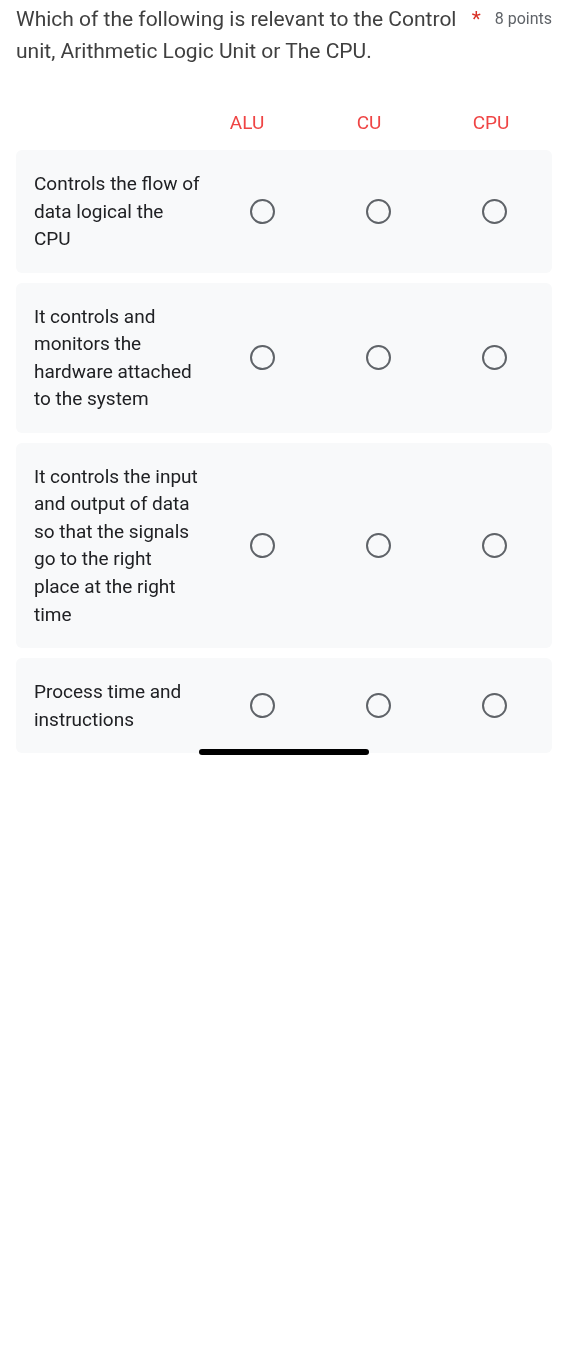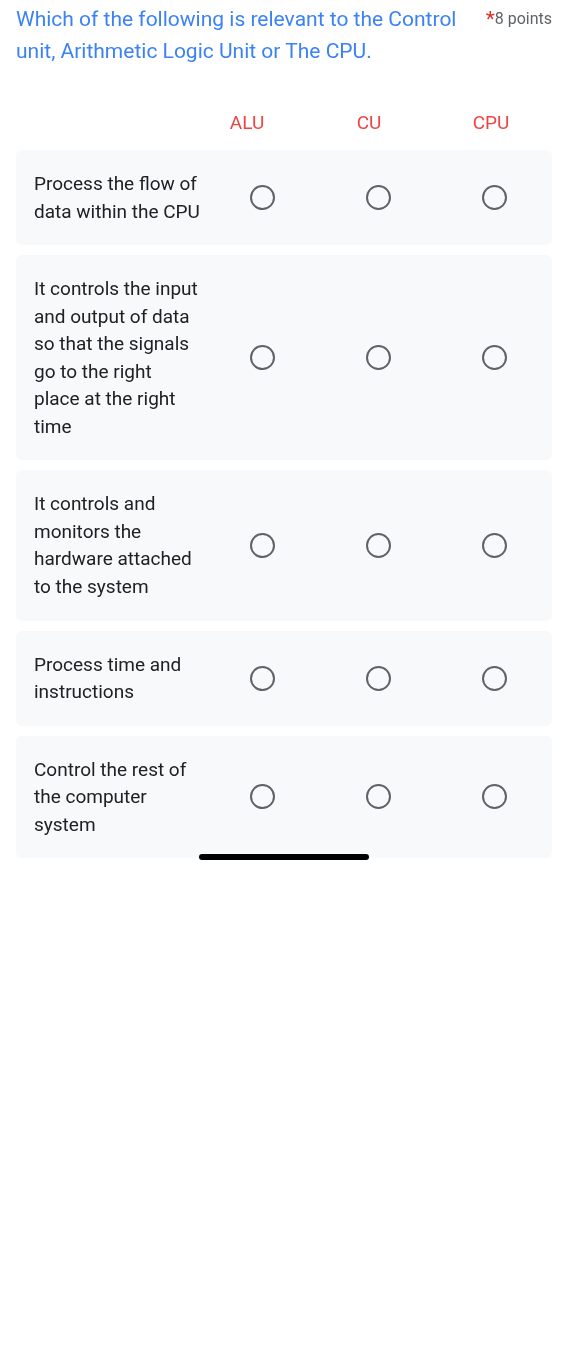--- a/index.html
+++ b/index.html
@@ -14,34 +14,34 @@
     padding: 0 16px;
   }
   .question-header {
     display: flex;
     align-items: flex-start;
     margin-bottom: 32px;
     padding-top: 4px;
   }
   .question-text {
     font-size: 21px;
-    color: #3b82f6;
+    color: #404040;
     line-height: 1.5;
     flex: 1;
   }
   .required-asterisk {
     color: #d93025;
     font-size: 21px;
     margin-left: 6px;
     line-height: 1.5;
   }
   .points {
     font-size: 16px;
     color: #5f6368;
-    margin-left: 0;
+    margin-left: 14px;
     white-space: nowrap;
     line-height: 1.9;
   }
   .grid-header {
     display: grid;
     grid-template-columns: 170px 1fr 1fr 1fr;
     padding: 12px 0 16px 0;
     font-size: 19px;
     color: #ef4444;
   }
@@ -103,21 +103,34 @@
   </div>
 
   <div class="grid-header">
     <div></div>
     <div class="grid-header-cell">ALU</div>
     <div class="grid-header-cell">CU</div>
     <div class="grid-header-cell">CPU</div>
   </div>
 
   <div class="grid-row">
-    <div class="row-label">Process the flow of data within the CPU</div>
+    <div class="row-label">Controls the flow of data logical the CPU</div>
+    <div class="radio-cell">
+        <div class="radio"></div>
+      </div>
+    <div class="radio-cell">
+        <div class="radio"></div>
+      </div>
+    <div class="radio-cell">
+        <div class="radio"></div>
+      </div>
+  </div>
+
+  <div class="grid-row">
+    <div class="row-label">It controls and monitors the hardware attached to the system</div>
     <div class="radio-cell">
         <div class="radio"></div>
       </div>
     <div class="radio-cell">
         <div class="radio"></div>
       </div>
     <div class="radio-cell">
         <div class="radio"></div>
       </div>
   </div>
@@ -129,56 +142,31 @@
       </div>
     <div class="radio-cell">
         <div class="radio"></div>
       </div>
     <div class="radio-cell">
         <div class="radio"></div>
       </div>
   </div>
 
   <div class="grid-row">
-    <div class="row-label">It controls and monitors the hardware attached to the system</div>
-    <div class="radio-cell">
-        <div class="radio"></div>
-      </div>
-    <div class="radio-cell">
-        <div class="radio"></div>
-      </div>
-    <div class="radio-cell">
-        <div class="radio"></div>
-      </div>
-  </div>
-
-  <div class="grid-row">
     <div class="row-label">Process time and instructions</div>
     <div class="radio-cell">
         <div class="radio"></div>
       </div>
     <div class="radio-cell">
         <div class="radio"></div>
       </div>
     <div class="radio-cell">
         <div class="radio"></div>
       </div>
   </div>
 
-  <div class="grid-row">
-    <div class="row-label">Control the rest of the computer system</div>
-    <div class="radio-cell">
-        <div class="radio"></div>
-      </div>
-    <div class="radio-cell">
-        <div class="radio"></div>
-      </div>
-    <div class="radio-cell">
-        <div class="radio"></div>
-      </div>
-  </div>
 
 
 </div>
 
 <div class="bottom-bar-wrap">
   <div class="bottom-bar"></div>
 </div>
 
 </body></html>

